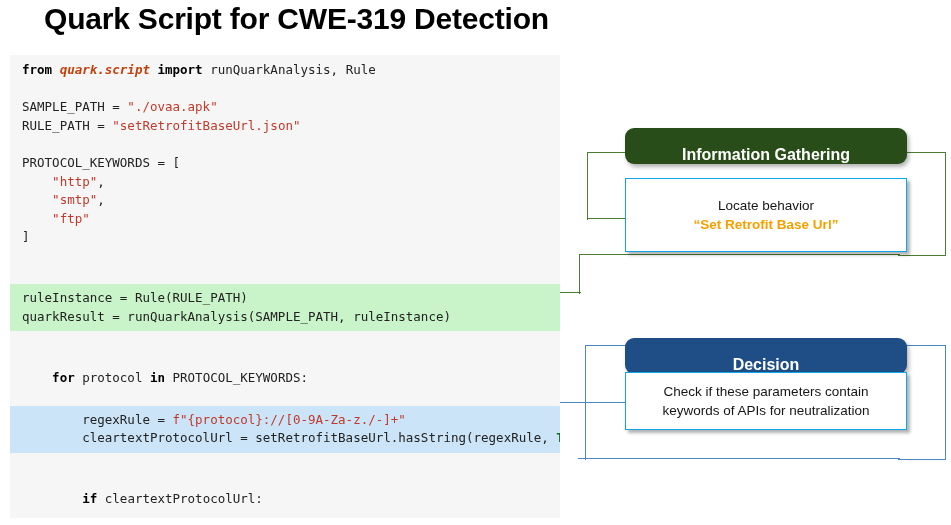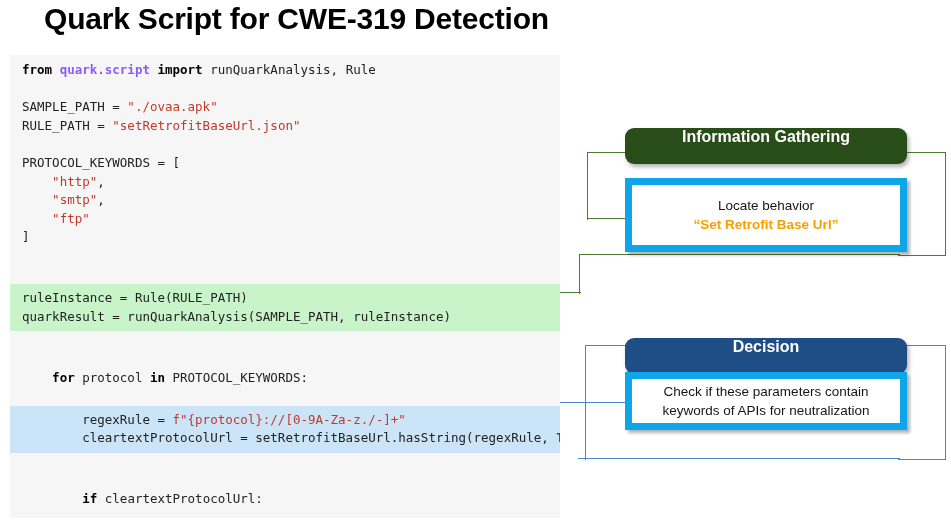--- a/index.html
+++ b/index.html
@@ -43,21 +43,21 @@
     line-height: 18.6px;
     color: #222222;
     white-space: pre;
     padding-left: 12px;
     height: 18.6px;
   }
   .code-line.blank { height: 18.6px; }
   .hl-green { background: #c9f4c9; }
   .hl-blue  { background: #cbe4f7; }
   .kw  { color: #000000; font-weight: bold; }
-  .mod { color: #8b5cf6; font-weight: bold; }
+  .mod { color: #c2410c; font-weight: bold; font-style: italic; }
   .str { color: #c0392b; }
   .tru { color: #0b6b1f; font-weight: bold; }
   .pad-top-green { padding-top: 5px; }
   .pad-bot-green { padding-bottom: 5px; }
 
   
   .conn {
     position: absolute;
     box-sizing: border-box;
   }
@@ -66,29 +66,29 @@
 
   
   .panel-header {
     position: absolute;
     box-sizing: border-box;
     border-radius: 9px;
     color: #ffffff;
     font-size: 16px;
     font-weight: bold;
     display: flex;
-    align-items: flex-start;
+    align-items: flex-end;
     justify-content: center;
     box-shadow: 2px 3px 4px rgba(0,0,0,0.30);
   }
   .panel-body {
     position: absolute;
     box-sizing: border-box;
     background: #ffffff;
-    border: 7px solid #0ea5e9;
+    border: 1px solid #0ea5e9;
     display: flex;
     align-items: center;
     justify-content: center;
     text-align: center;
     font-size: 13.5px;
     color: #161616;
     line-height: 19px;
     box-shadow: 3px 3px 3px rgba(0,0,0,0.30);
   }
   .highlight-orange { color: #F5A000; font-weight: bold; }

